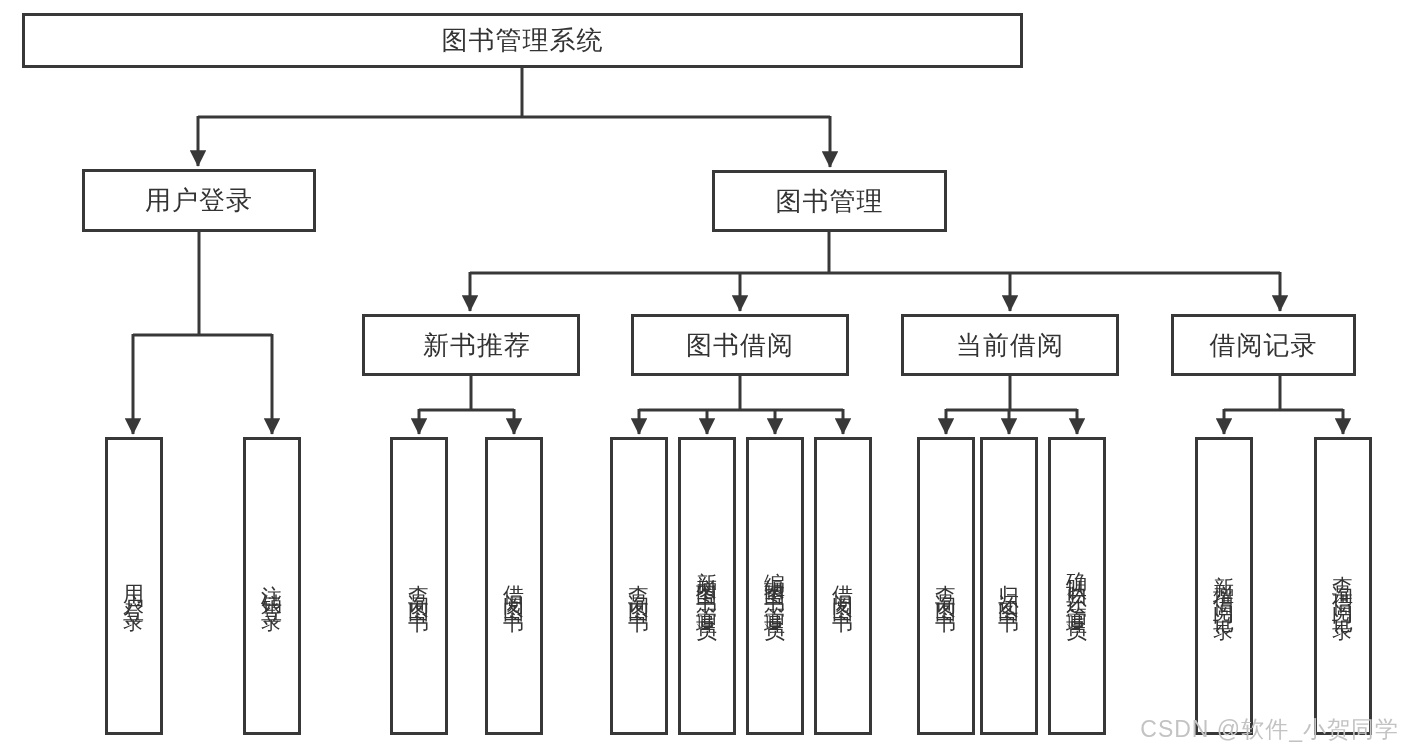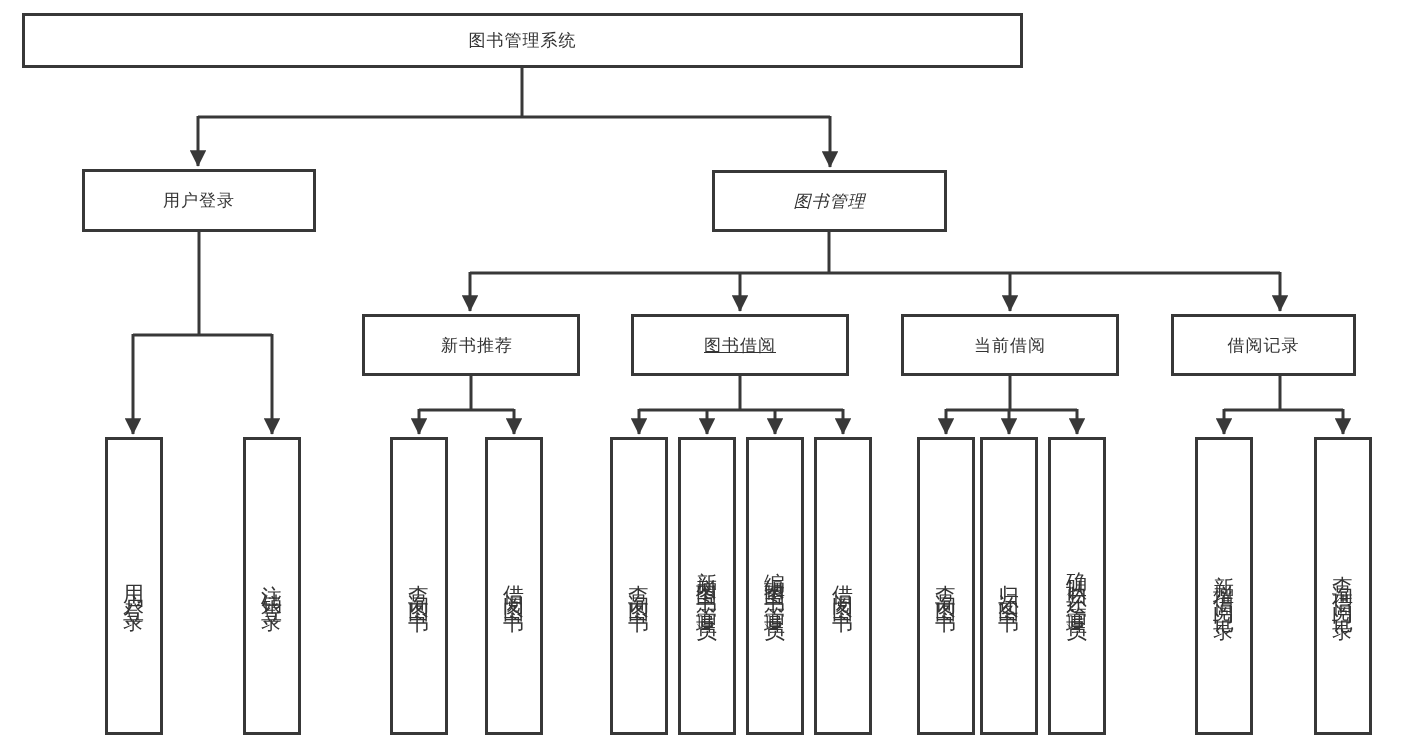--- a/index.html
+++ b/index.html
@@ -27,42 +27,42 @@
     box-sizing: border-box;
     border: 3px solid #383838;
     background: #ffffff;
     display: flex;
     align-items: center;
     justify-content: center;
     color: #333333;
     z-index: 2;
   }
   .node.h .lbl {
-    font-size: 17px;
+    font-size: 26px;
     letter-spacing: 1px;
     white-space: nowrap;
   }
   .leaf .lbl {
     writing-mode: vertical-rl;
     text-orientation: mixed;
     font-size: 21px;
     letter-spacing: 9px;
     line-height: 1;
   }
   .leaf .lbl.tight {
     letter-spacing: 7px;
   }
   
   .n-root  { left: 22px;  top: 13px;  width: 1001px; height: 55px; }
   
   .n-l2a   { left: 82px;  top: 169px; width: 234px;  height: 63px; }
-  .n-l2b   { left: 712px; top: 170px; width: 235px;  height: 62px; font-style: italic; }
+  .n-l2b   { left: 712px; top: 170px; width: 235px;  height: 62px; }
   
   .n-l3a   { left: 362px;  top: 314px; width: 218px; height: 62px; padding-left: 12px; }
-  .n-l3b   { left: 631px;  top: 314px; width: 218px; height: 62px; text-decoration: underline; }
+  .n-l3b   { left: 631px;  top: 314px; width: 218px; height: 62px; }
   .n-l3c   { left: 901px;  top: 314px; width: 218px; height: 62px; text-align: right; }
   .n-l3d   { left: 1171px; top: 314px; width: 185px; height: 62px; }
   
   .leaf { top: 437px; width: 58px; height: 298px; }
   .n-g1a { left: 105px; }
   .n-g1b { left: 243px; }
   .n-g2a { left: 390px; }
   .n-g2b { left: 485px; }
   .n-g3a { left: 610px; }
   .n-g3b { left: 678px; }
@@ -200,14 +200,15 @@
     <span class="lbl tight">确认归还（管理员）</span>
   </div>
 
   <div class="node leaf n-g5a">
     <span class="lbl">新增借阅记录</span>
   </div>
   <div class="node leaf n-g5b">
     <span class="lbl">查询借阅记录</span>
   </div>
 
+  <div id="watermark">CSDN @软件_小贺同学</div>
 
 </div>
 
 </body></html>

